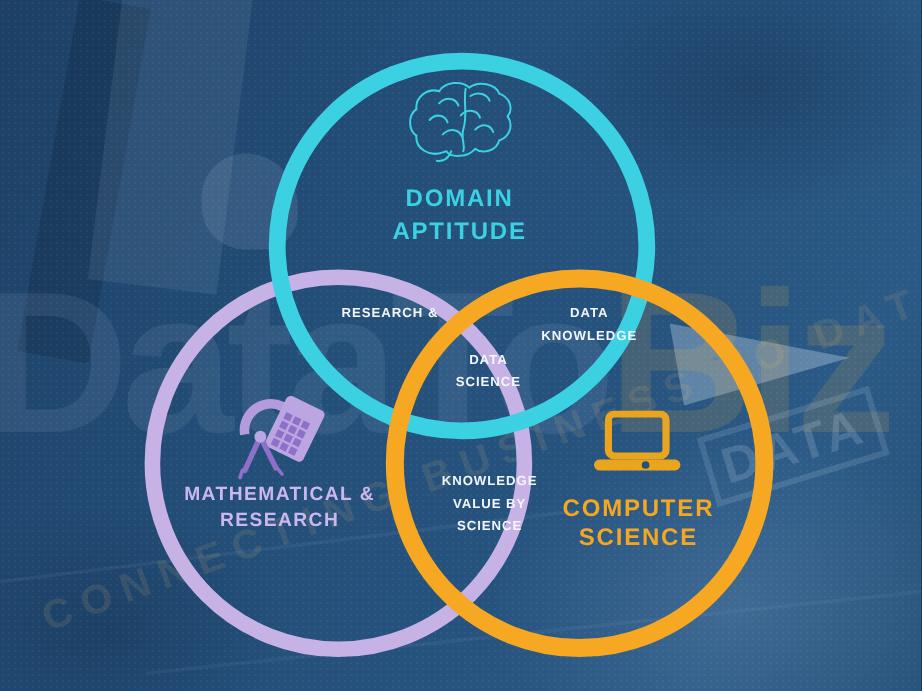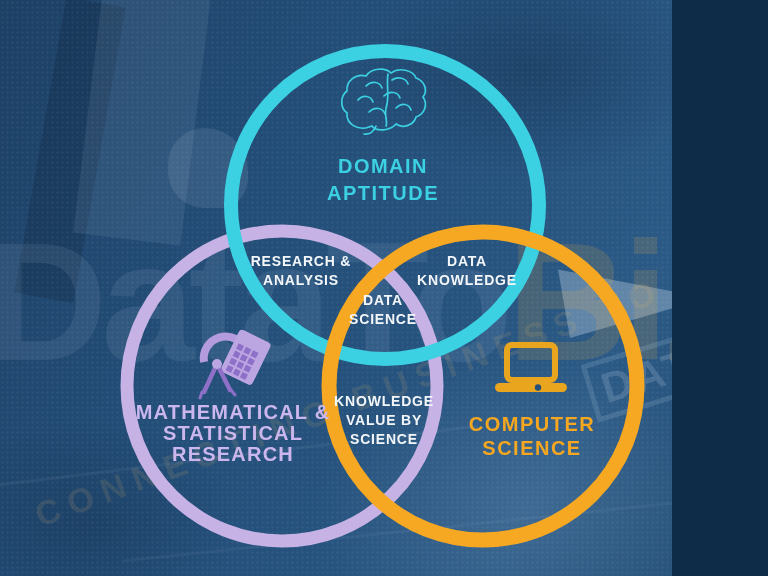--- a/index.html
+++ b/index.html
@@ -1,17 +1,17 @@
 <!DOCTYPE html>
 <html><head>
 <meta charset="utf-8">
 <style>
   html,body{margin:0;padding:0;background:#0e2c48;}
   .stage{
-    position:relative;width:672px;height:576px;overflow:hidden;
+    position:relative;width:768px;height:576px;overflow:hidden;
     font-family:"Liberation Sans",sans-serif;
     background:linear-gradient(118deg,#1d4065 0%,#234e78 38%,#26537e 62%,#2b5a86 82%,#265179 100%);
   }
   
   .bg-shape{position:absolute;pointer-events:none;}
   .bg-panel{left:88px;top:-10px;width:108px;height:250px;background:rgba(190,210,230,0.10);transform:rotate(7deg);}
   .bg-panel-shadow{left:40px;top:0;width:60px;height:300px;background:rgba(5,15,35,0.18);transform:rotate(10deg);}
   .bg-hand{left:168px;top:128px;width:80px;height:80px;background:rgba(200,215,235,0.12);border-radius:50% 60% 40% 50%;}
   .bg-triangle{left:558px;top:243px;width:150px;height:95px;background:rgba(225,238,250,0.30);
     clip-path:polygon(0% 28%,100% 58%,8% 100%);}
@@ -42,23 +42,23 @@
   .circles{position:absolute;left:0;top:0;}
   
   .icon{position:absolute;}
   .icon-brain{left:336px;top:66px;}
   .icon-calc{left:190px;top:316px;}
   .icon-laptop{left:492px;top:342px;}
   
   .label{position:absolute;text-align:center;font-weight:bold;transform:translateX(-50%);white-space:nowrap;}
   .label .line{display:block;}
   .lbl-domain{left:383px;top:153px;font-size:20px;line-height:27px;letter-spacing:1.5px;color:#3bd0e2;}
-  .lbl-math{left:233px;top:402px;font-size:20px;line-height:21px;letter-spacing:1.2px;color:#cbb6ee;}
+  .lbl-math{left:233px;top:402px;font-size:16px;line-height:21px;letter-spacing:1.2px;color:#cbb6ee;}
   .lbl-cs{left:532px;top:412px;font-size:20px;line-height:24px;letter-spacing:1.5px;color:#f6a71f;}
-  .lbl-white{font-size:14px;line-height:19px;letter-spacing:0.8px;color:#f3f6f9;}
+  .lbl-white{font-size:11px;line-height:19px;letter-spacing:0.8px;color:#f3f6f9;margin-left:24px;}
   .lbl-research{left:301px;top:252px;}
   .lbl-engineer{left:467px;top:252px;}
   .lbl-datasci{left:383px;top:291px;}
   .lbl-innovate{left:384px;top:392px;}
 </style>
 </head>
 <body>
 
 <div class="stage">
 
@@ -131,31 +131,29 @@
     <rect x="3" y="41" width="72" height="9" rx="4.5" fill="#e9a51d"></rect>
     <circle cx="46" cy="45.5" r="3.2" fill="#24507a"></circle>
   </svg>
 
   <div class="label lbl-domain">
     <span class="line">DOMAIN</span>
     <span class="line">APTITUDE</span>
   </div>
   <div class="label lbl-math">
     <span class="line">MATHEMATICAL &amp;</span>
-    <span class="line">STATISTICAL</span>
     <span class="line">RESEARCH</span>
   </div>
   <div class="label lbl-cs">
     <span class="line">COMPUTER</span>
     <span class="line">SCIENCE</span>
   </div>
 
   <div class="label lbl-white lbl-research">
     <span class="line">RESEARCH &amp;</span>
-    <span class="line">ANALYSIS</span>
   </div>
   <div class="label lbl-white lbl-engineer">
     <span class="line">DATA</span>
     <span class="line">KNOWLEDGE</span>
   </div>
   <div class="label lbl-white lbl-datasci">
     <span class="line">DATA</span>
     <span class="line">SCIENCE</span>
   </div>
   <div class="label lbl-white lbl-innovate">

